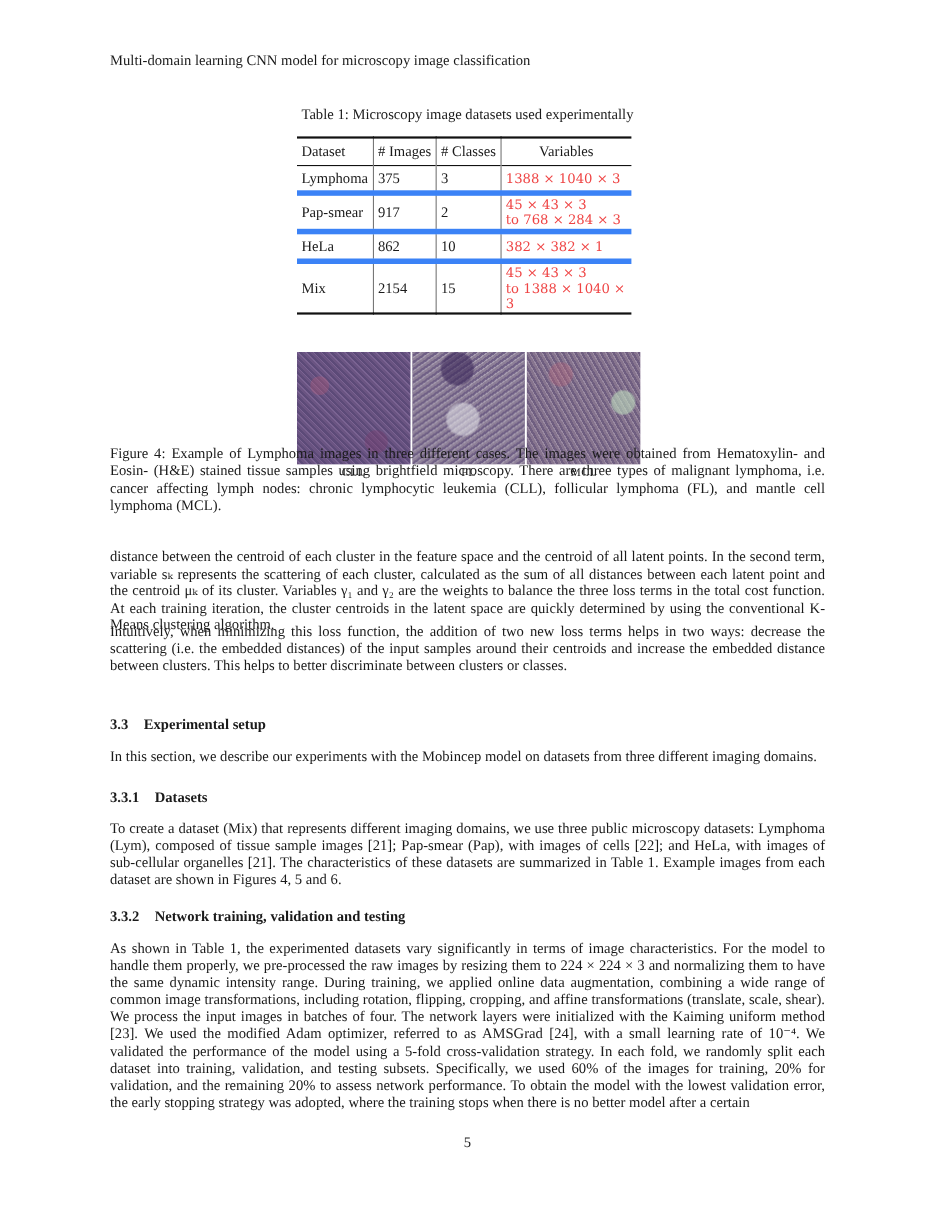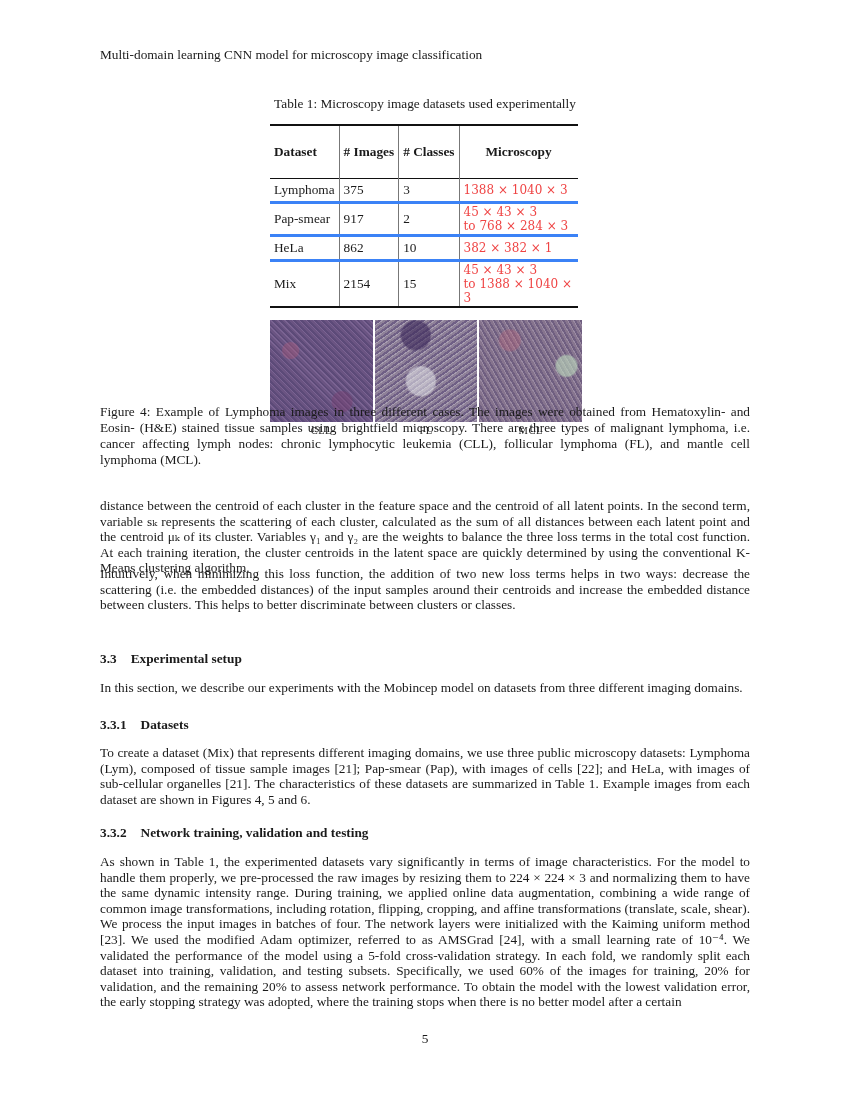--- a/index.html
+++ b/index.html
@@ -2,25 +2,25 @@
 <html><head>
 <meta charset="utf-8">
 <style>
   html, body { margin:0; padding:0; background:#ffffff; }
   body { width:850px; height:1100px; position:relative; overflow:hidden;
          font-family:"Liberation Serif", "DejaVu Serif", serif; color:#1a1a1a; }
   .page { position:absolute; left:100px; top:0; width:650px; height:1100px; }
   .running-header { position:absolute; top:47px; left:0; font-size:13.3px; }
   .table-caption { position:absolute; top:96px; left:0; width:650px; text-align:center; font-size:13.3px; }
   table.data-table { position:absolute; top:124px; left:170px; border-collapse:collapse; font-size:13.3px; }
-  table.data-table th { font-weight:bold; padding:17px 4px; height:18px; }
+  table.data-table th { font-weight:normal; padding:3px 4px; height:18px; }
   table.data-table td { padding:1px 4px; height:20px; }
   table.data-table td:first-child, table.data-table th:first-child { text-align:left; }
   table.data-table thead tr { border-top:2px solid #111; border-bottom:1px solid #111; }
-  table.data-table tbody tr { border-bottom:3px solid #3b82f6; }
+  table.data-table tbody tr { border-bottom:5px solid #3b82f6; }
   table.data-table tbody tr:last-child { border-bottom:2px solid #111; }
   table.data-table td, table.data-table th { border-right:1px solid #777; }
   table.data-table td:last-child, table.data-table th:last-child { border-right:none; }
   .math { font-family:"DejaVu Serif", serif; font-size:12px; color:#ef4444; }
   td.dim { line-height:14px; }
   td.dim .l1 { display:block; }
   .figure { position:absolute; top:276px; left:170px; width:312px;margin-top:44px; }
   .fig-images { display:flex; gap:2px; height:102px; }
   .tile { width:103px; height:102px; }
   .tile.cll { background:
@@ -54,21 +54,21 @@
   <div class="running-header">Multi-domain learning CNN model for microscopy image classification</div>
 
   <div class="table-caption">Table 1: Microscopy image datasets used experimentally</div>
 
   <table class="data-table">
     <thead>
       <tr>
         <th>Dataset</th>
         <th># Images</th>
         <th># Classes</th>
-        <th style="width:110px;text-align:center;">Microscopy</th>
+        <th style="width:110px;text-align:center;">Variables</th>
       </tr>
     </thead>
     <tbody>
       <tr>
         <td>Lymphoma</td>
         <td>375</td>
         <td>3</td>
         <td class="dim math">
           <span class="l1">1388 × 1040 × 3</span>
         </td>

